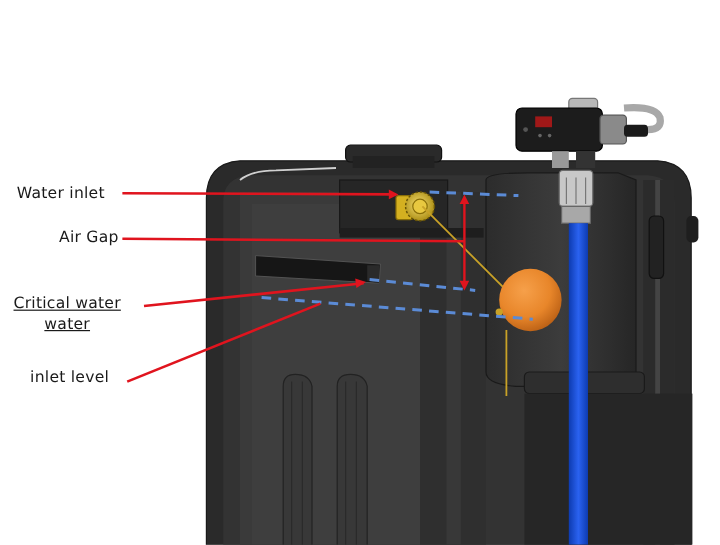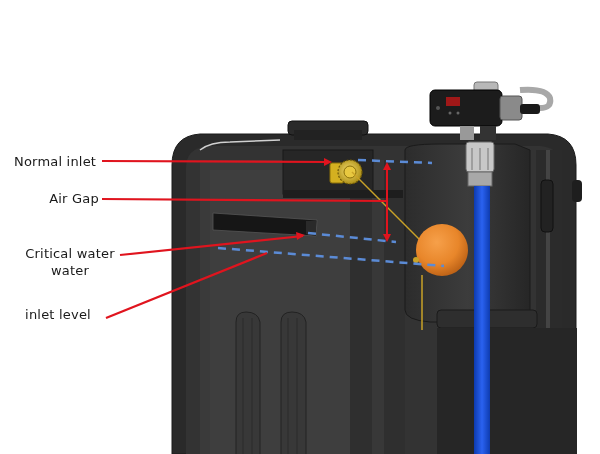--- a/index.html
+++ b/index.html
@@ -1,21 +1,21 @@
 <!DOCTYPE html>
 <html><head>
   <meta charset="utf-8">
   <style>
     html, body { margin: 0; padding: 0; background: #ffffff; }
     body { width: 600px; height: 454px; overflow: hidden; position: relative; font-family: "DejaVu Sans", sans-serif; }
     .stage { position: absolute; left: 0; top: 0; width: 600px; height: 454px; }
     .label { position: absolute; color: #1a1a1a; font-size: 13px; line-height: 17px; text-align: center; letter-spacing: 0.2px; }
     .lbl-inlet { left: 14px; top: 153px; width: 90px; text-align: left; }
     .lbl-airgap { left: 44px; top: 190px; width: 60px; text-align: center; }
-    .lbl-critical { left: 20px; top: 245px; width: 100px; }
+    .lbl-critical { left: 6px; top: 245px; width: 100px; text-decoration: underline; }
     .lbl-normal { left: 12px; top: 306px; width: 92px; }
     svg { position: absolute; left: 0; top: 0; }
   </style>
 </head>
 <body>
 
 <div class="stage">
   <svg width="600" height="454" viewBox="0 0 600 454">
     <defs>
       <radialGradient id="ballGrad" cx="0.4" cy="0.35" r="0.7">
@@ -141,21 +141,21 @@
       <line x1="102" y1="161" x2="330" y2="162"></line>
       <line x1="102" y1="199" x2="387" y2="201"></line>
       <line x1="120" y1="255" x2="303" y2="236"></line>
       <line x1="106" y1="318" x2="267" y2="253"></line>
     </g>
     <path d="M324 158 L332 162 L324 166 Z" fill="#e0141e"></path>
     <path d="M296 232 L305 235 L297 240 Z" fill="#e0141e"></path>
   </svg>
 
   <div class="label lbl-inlet">
-    <span>Normal inlet</span>
+    <span>Water inlet</span>
   </div>
   <div class="label lbl-airgap">
     <span>Air Gap</span>
   </div>
   <div class="label lbl-critical">
     <div>Critical water</div>
     <div>water</div>
   </div>
   <div class="label lbl-normal">
     <div>inlet level</div>

